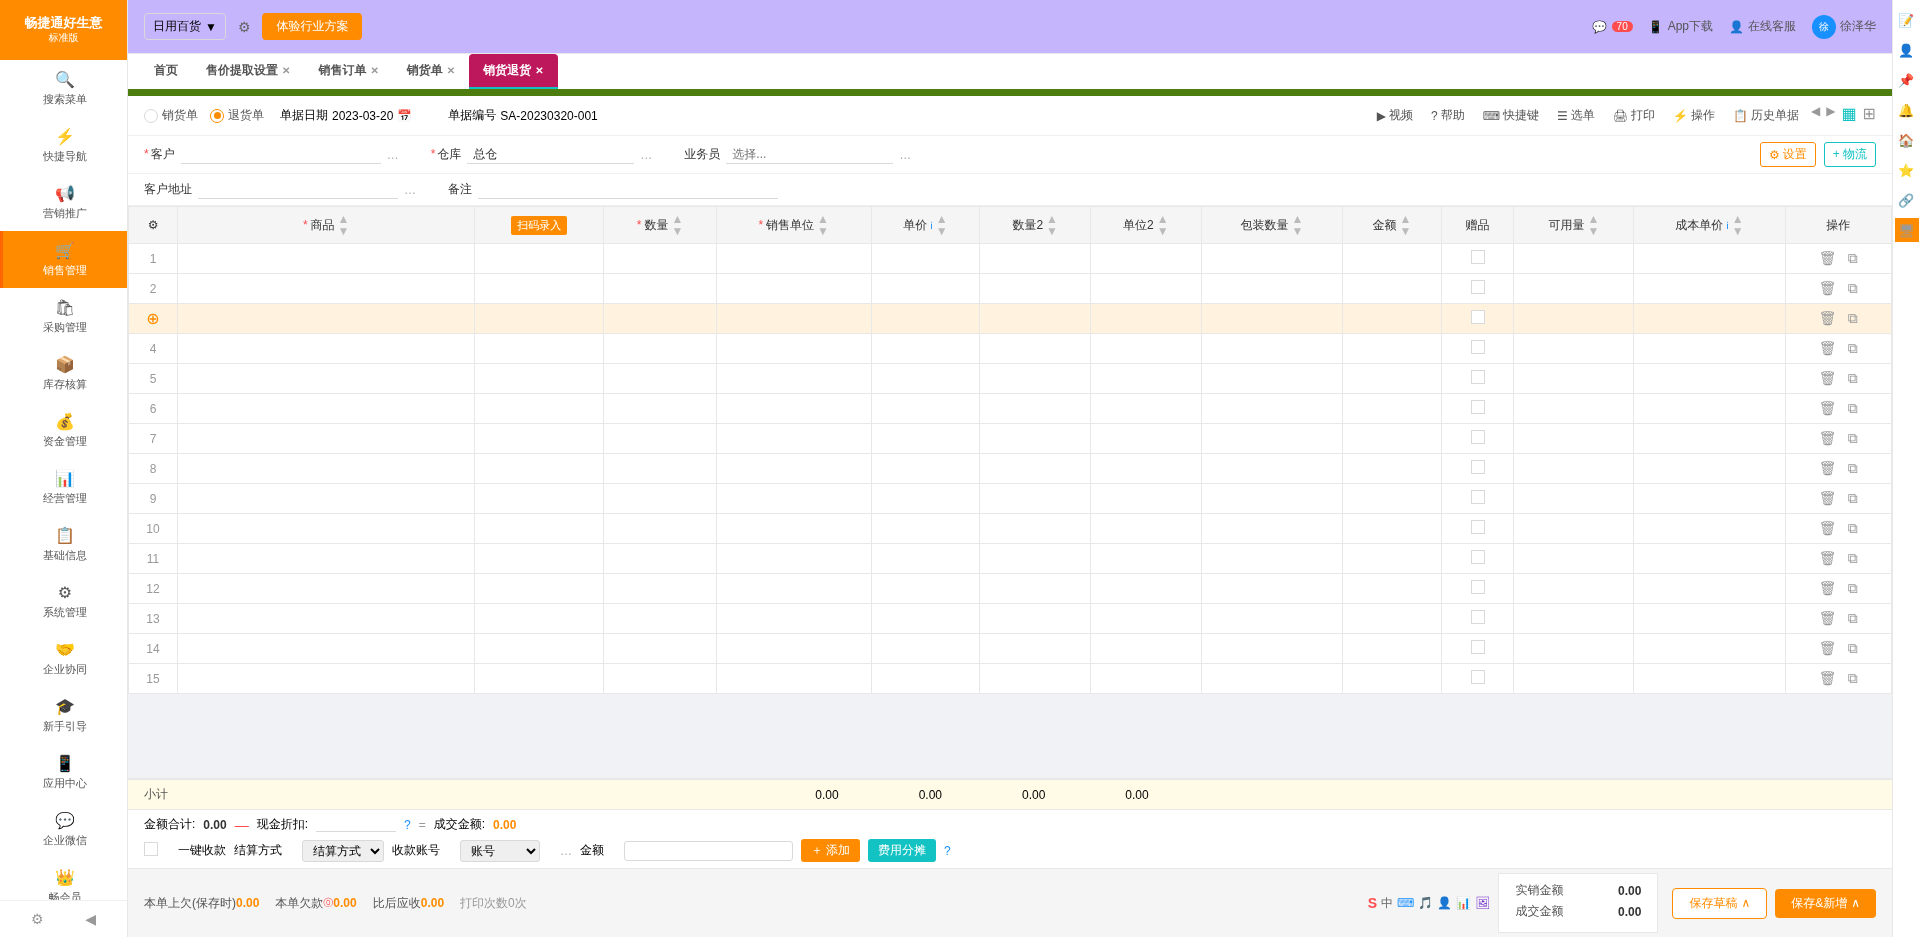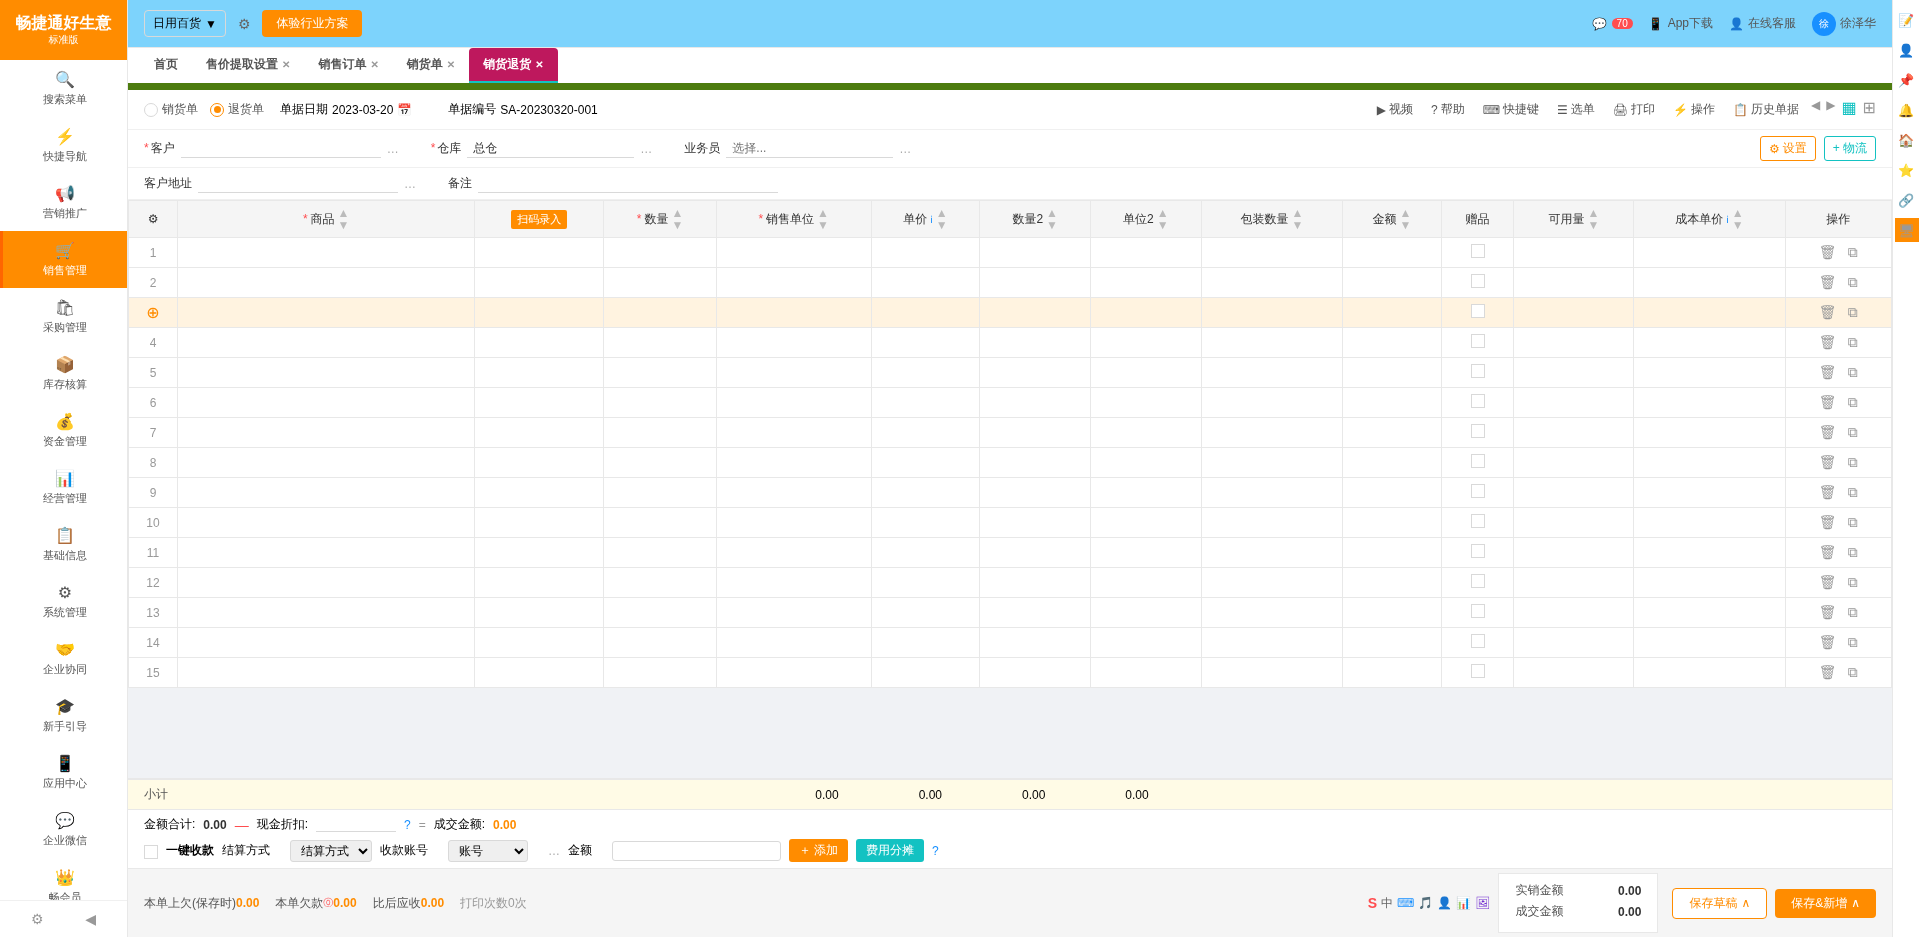--- a/index.html
+++ b/index.html
@@ -1,35 +1,35 @@
 <!DOCTYPE html>
 <html><head>
   <meta charset="utf-8">
   <style>
     * { box-sizing: border-box; margin: 0; padding: 0; font-family: 'Microsoft YaHei', '微软雅黑', Arial, sans-serif; font-size: 12px; }
     body { width: 1920px; height: 937px; overflow: hidden; background: #f0f2f5; display: flex; }
 
     
     .sidebar { width: 128px; background: #fff; display: flex; flex-direction: column; border-right: 1px solid #e8e8e8; flex-shrink: 0; }
     .sidebar-logo { background: #ff8c00; padding: 10px 8px; display: flex; flex-direction: column; align-items: center; min-height: 60px; justify-content: center; }
-    .sidebar-logo-text { color: #fff; font-size: 16px; font-weight: bold; line-height: 1.3; text-align: right; }
+    .sidebar-logo-text { color: #fff; font-size: 13px; font-weight: bold; line-height: 1.3; text-align: right; }
     .sidebar-logo-sub { color: #fff; font-size: 10px; }
     .sidebar-nav { flex: 1; overflow-y: auto; }
     .sidebar-item { display: flex; flex-direction: column; align-items: center; padding: 10px 8px; cursor: pointer; color: #555; border-left: 3px solid transparent; transition: all 0.2s; }
     .sidebar-item.active { background: #ff8c00; color: #fff; border-left-color: #ff6600; }
     .sidebar-item-icon { font-size: 16px; margin-bottom: 3px; }
     .sidebar-item-label { font-size: 11px; text-align: center; }
     .sidebar-bottom { padding: 10px; border-top: 1px solid #f0f0f0; display: flex; justify-content: space-around; }
     .sidebar-bottom-btn { color: #999; cursor: pointer; font-size: 14px; }
 
     
     .main { flex: 1; display: flex; flex-direction: column; overflow: hidden; }
 
     
-    .header { background: #7dd3fc; height: 48px; display: flex; align-items: center; padding: 0 16px; border-bottom: 1px solid #e8e8e8; justify-content: space-between; flex-shrink: 0; }
+    .header { background: #c4b5fd; height: 54px; display: flex; align-items: center; padding: 0 16px; border-bottom: 1px solid #e8e8e8; justify-content: space-between; flex-shrink: 0; }
     .header-left { display: flex; align-items: center; gap: 12px; }
     .header-dropdown { display: flex; align-items: center; gap: 4px; padding: 4px 8px; border: 1px solid #d9d9d9; border-radius: 4px; cursor: pointer; }
     .header-settings { color: #666; cursor: pointer; font-size: 14px; }
     .header-btn { background: #ff8c00; color: #fff; border: none; padding: 5px 14px; border-radius: 4px; cursor: pointer; font-size: 12px; }
     .header-right { display: flex; align-items: center; gap: 16px; color: #555; }
     .header-right-item { display: flex; align-items: center; gap: 4px; cursor: pointer; font-size: 12px; }
     .badge { background: #ff4d4f; color: #fff; border-radius: 10px; padding: 0 5px; font-size: 10px; min-width: 18px; text-align: center; }
     .avatar { width: 24px; height: 24px; border-radius: 50%; background: #1890ff; display: flex; align-items: center; justify-content: center; color: #fff; font-size: 10px; }
 
     
@@ -70,21 +70,21 @@
     .sort-arrows { display: flex; flex-direction: column; font-size: 8px; color: #bbb; line-height: 1; }
     .checkbox-cell { width: 14px; height: 14px; border: 1px solid #d9d9d9; background: #fff; display: inline-block; cursor: pointer; }
 
     
     .bottom-area { background: #fff; border-top: 1px solid #e8e8e8; padding: 6px 16px; flex-shrink: 0; }
     .bottom-row1 { display: flex; align-items: center; gap: 8px; margin-bottom: 6px; font-size: 12px; }
     .minus-icon { color: #ff4d4f; font-size: 14px; }
     .equals-icon { color: #999; }
     .question-icon { color: #1890ff; cursor: pointer; font-size: 12px; }
     .bottom-row2 { display: flex; align-items: center; gap: 8px; }
-    .bottom-checkbox { display: flex; align-items: flex-end; gap: 8px; font-weight: bold; }
+    .bottom-checkbox { display: flex; align-items: flex-start; gap: 20px; }
     .calc-method { display: flex; align-items: center; gap: 20px; }
     .select-input { border: 1px solid #d9d9d9; border-radius: 3px; padding: 2px 6px; font-size: 12px; min-width: 80px; }
     .add-btn { background: #ff8c00; color: #fff; border: none; padding: 3px 10px; border-radius: 3px; cursor: pointer; font-size: 12px; display: flex; align-items: center; gap: 3px; }
     .split-btn { background: #13c2c2; color: #fff; border: none; padding: 3px 10px; border-radius: 3px; cursor: pointer; font-size: 12px; }
 
     
     .status-bar { background: #f5f5f5; border-top: 1px solid #e8e8e8; padding: 4px 16px; display: flex; align-items: center; justify-content: space-between; font-size: 12px; color: #555; flex-shrink: 0; }
     .status-left { display: flex; align-items: center; gap: 16px; }
     .status-item { display: flex; align-items: center; }
     .status-right { display: flex; align-items: center; gap: 8px; }

